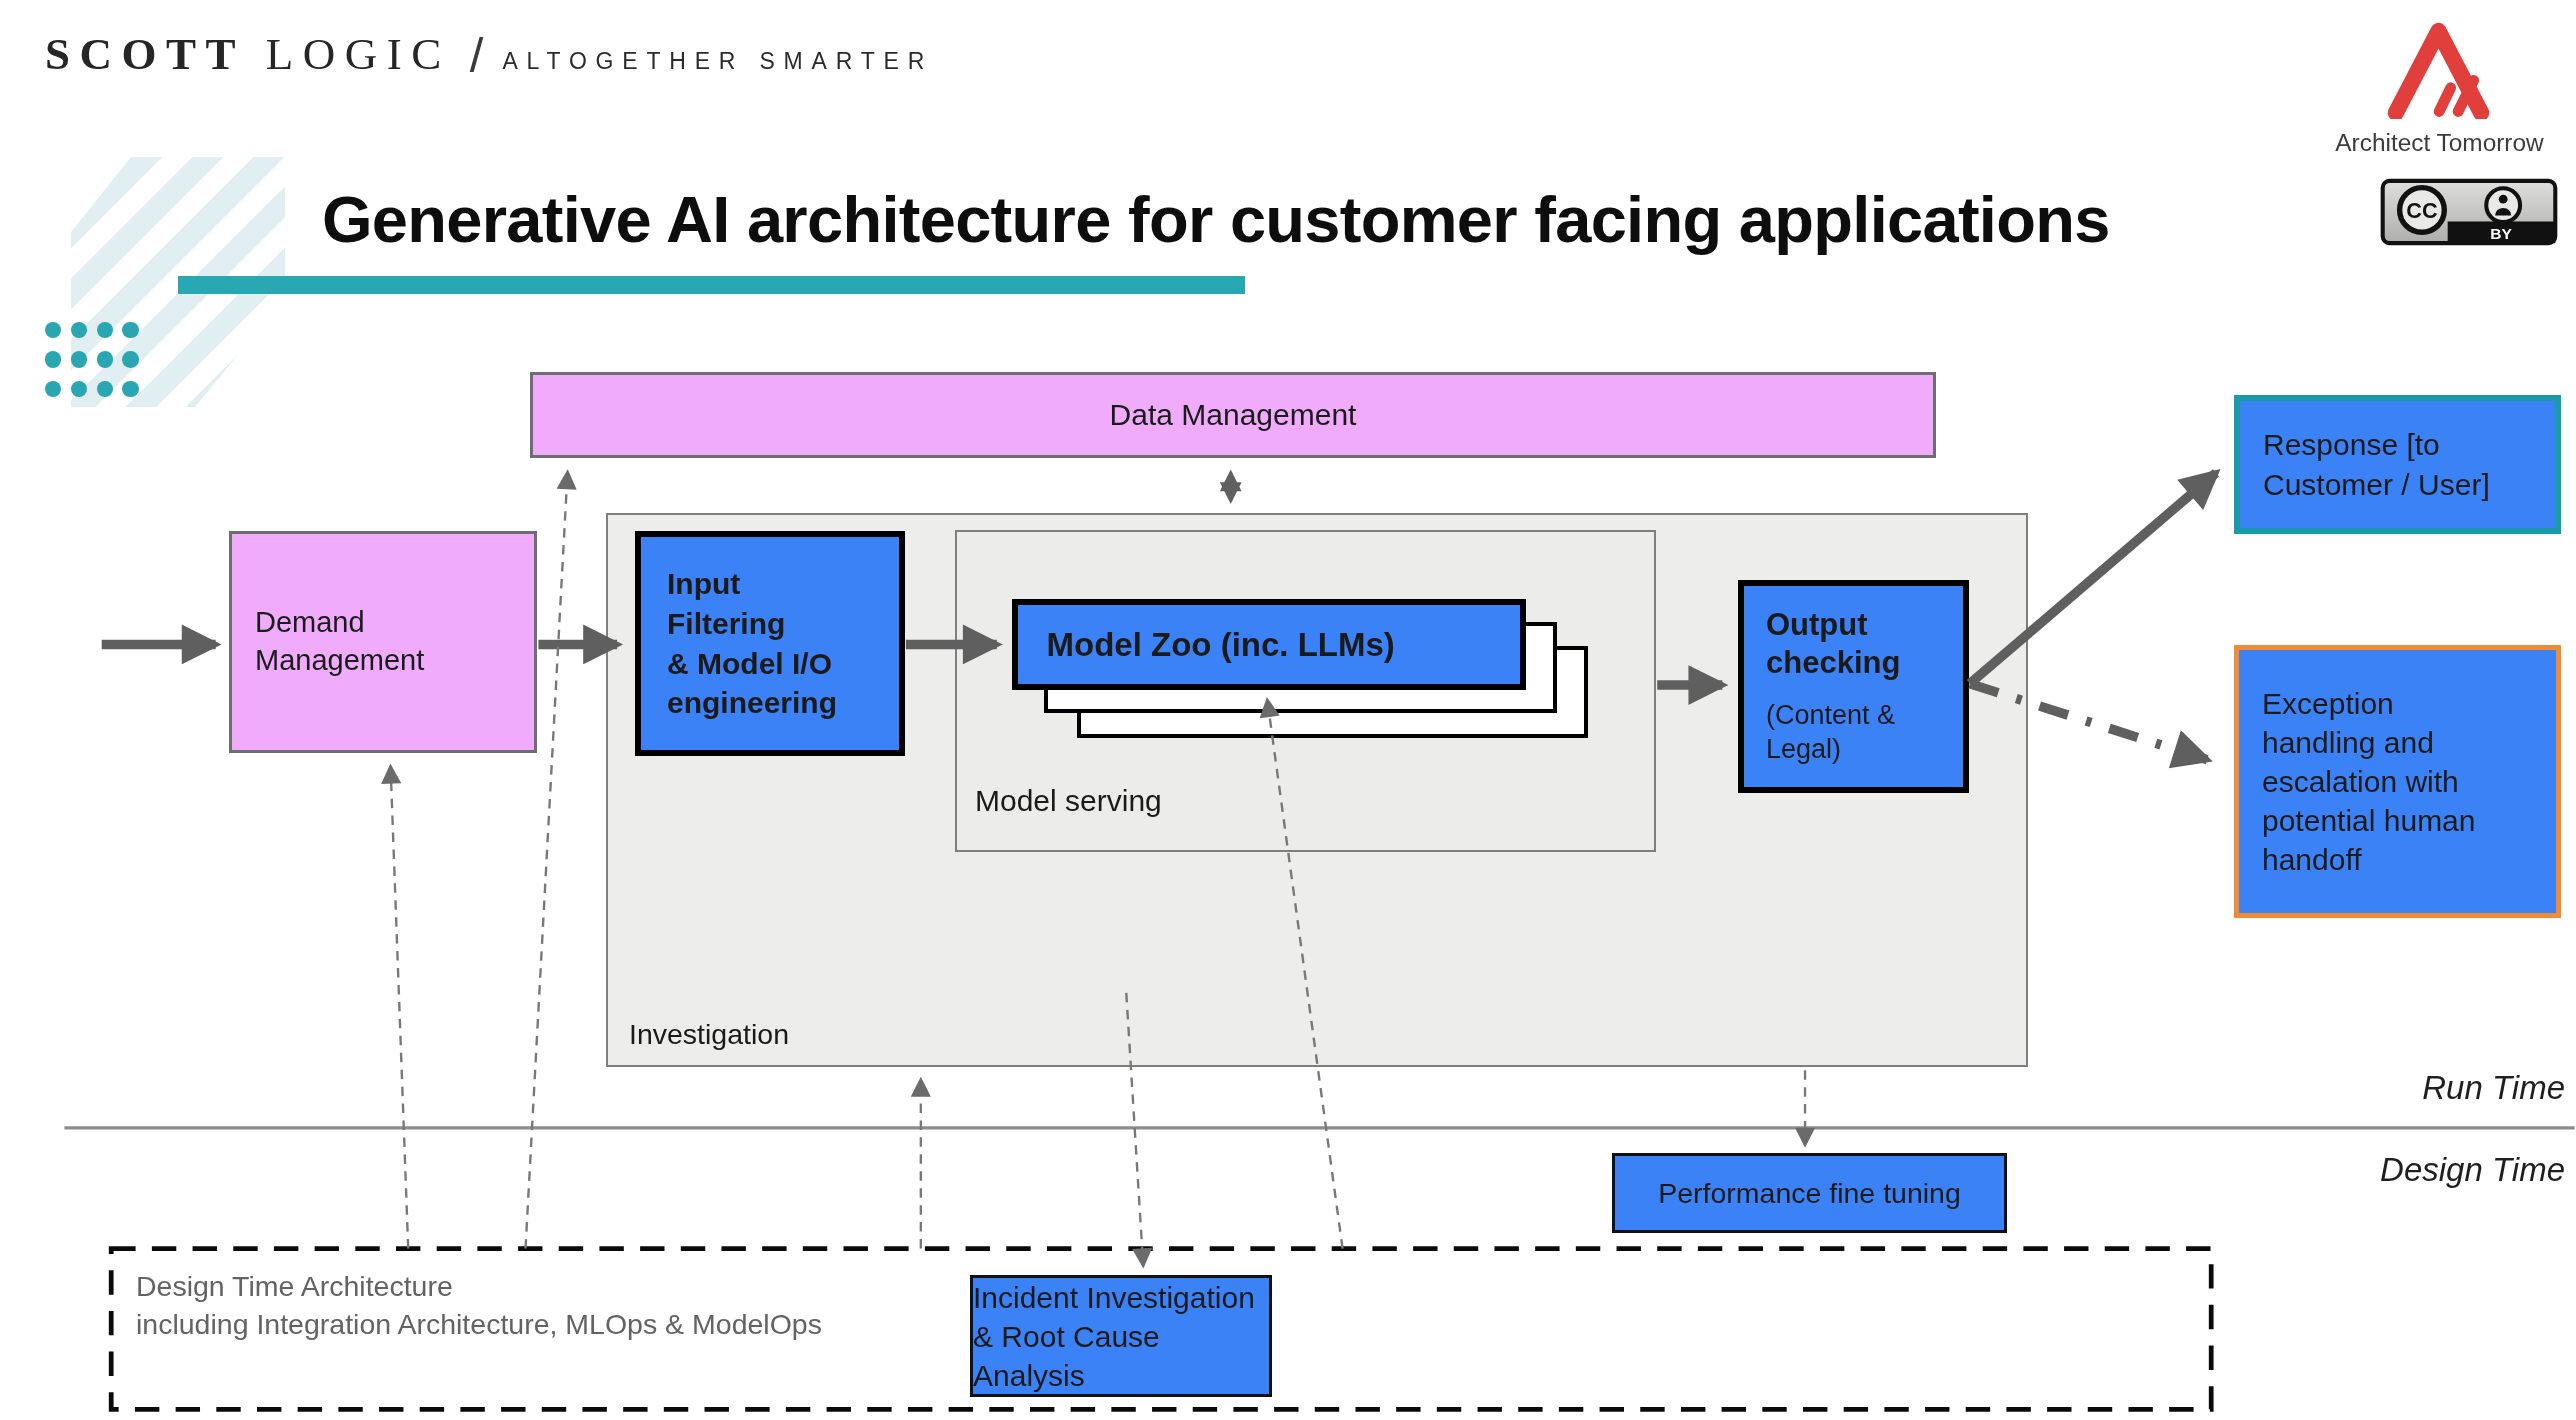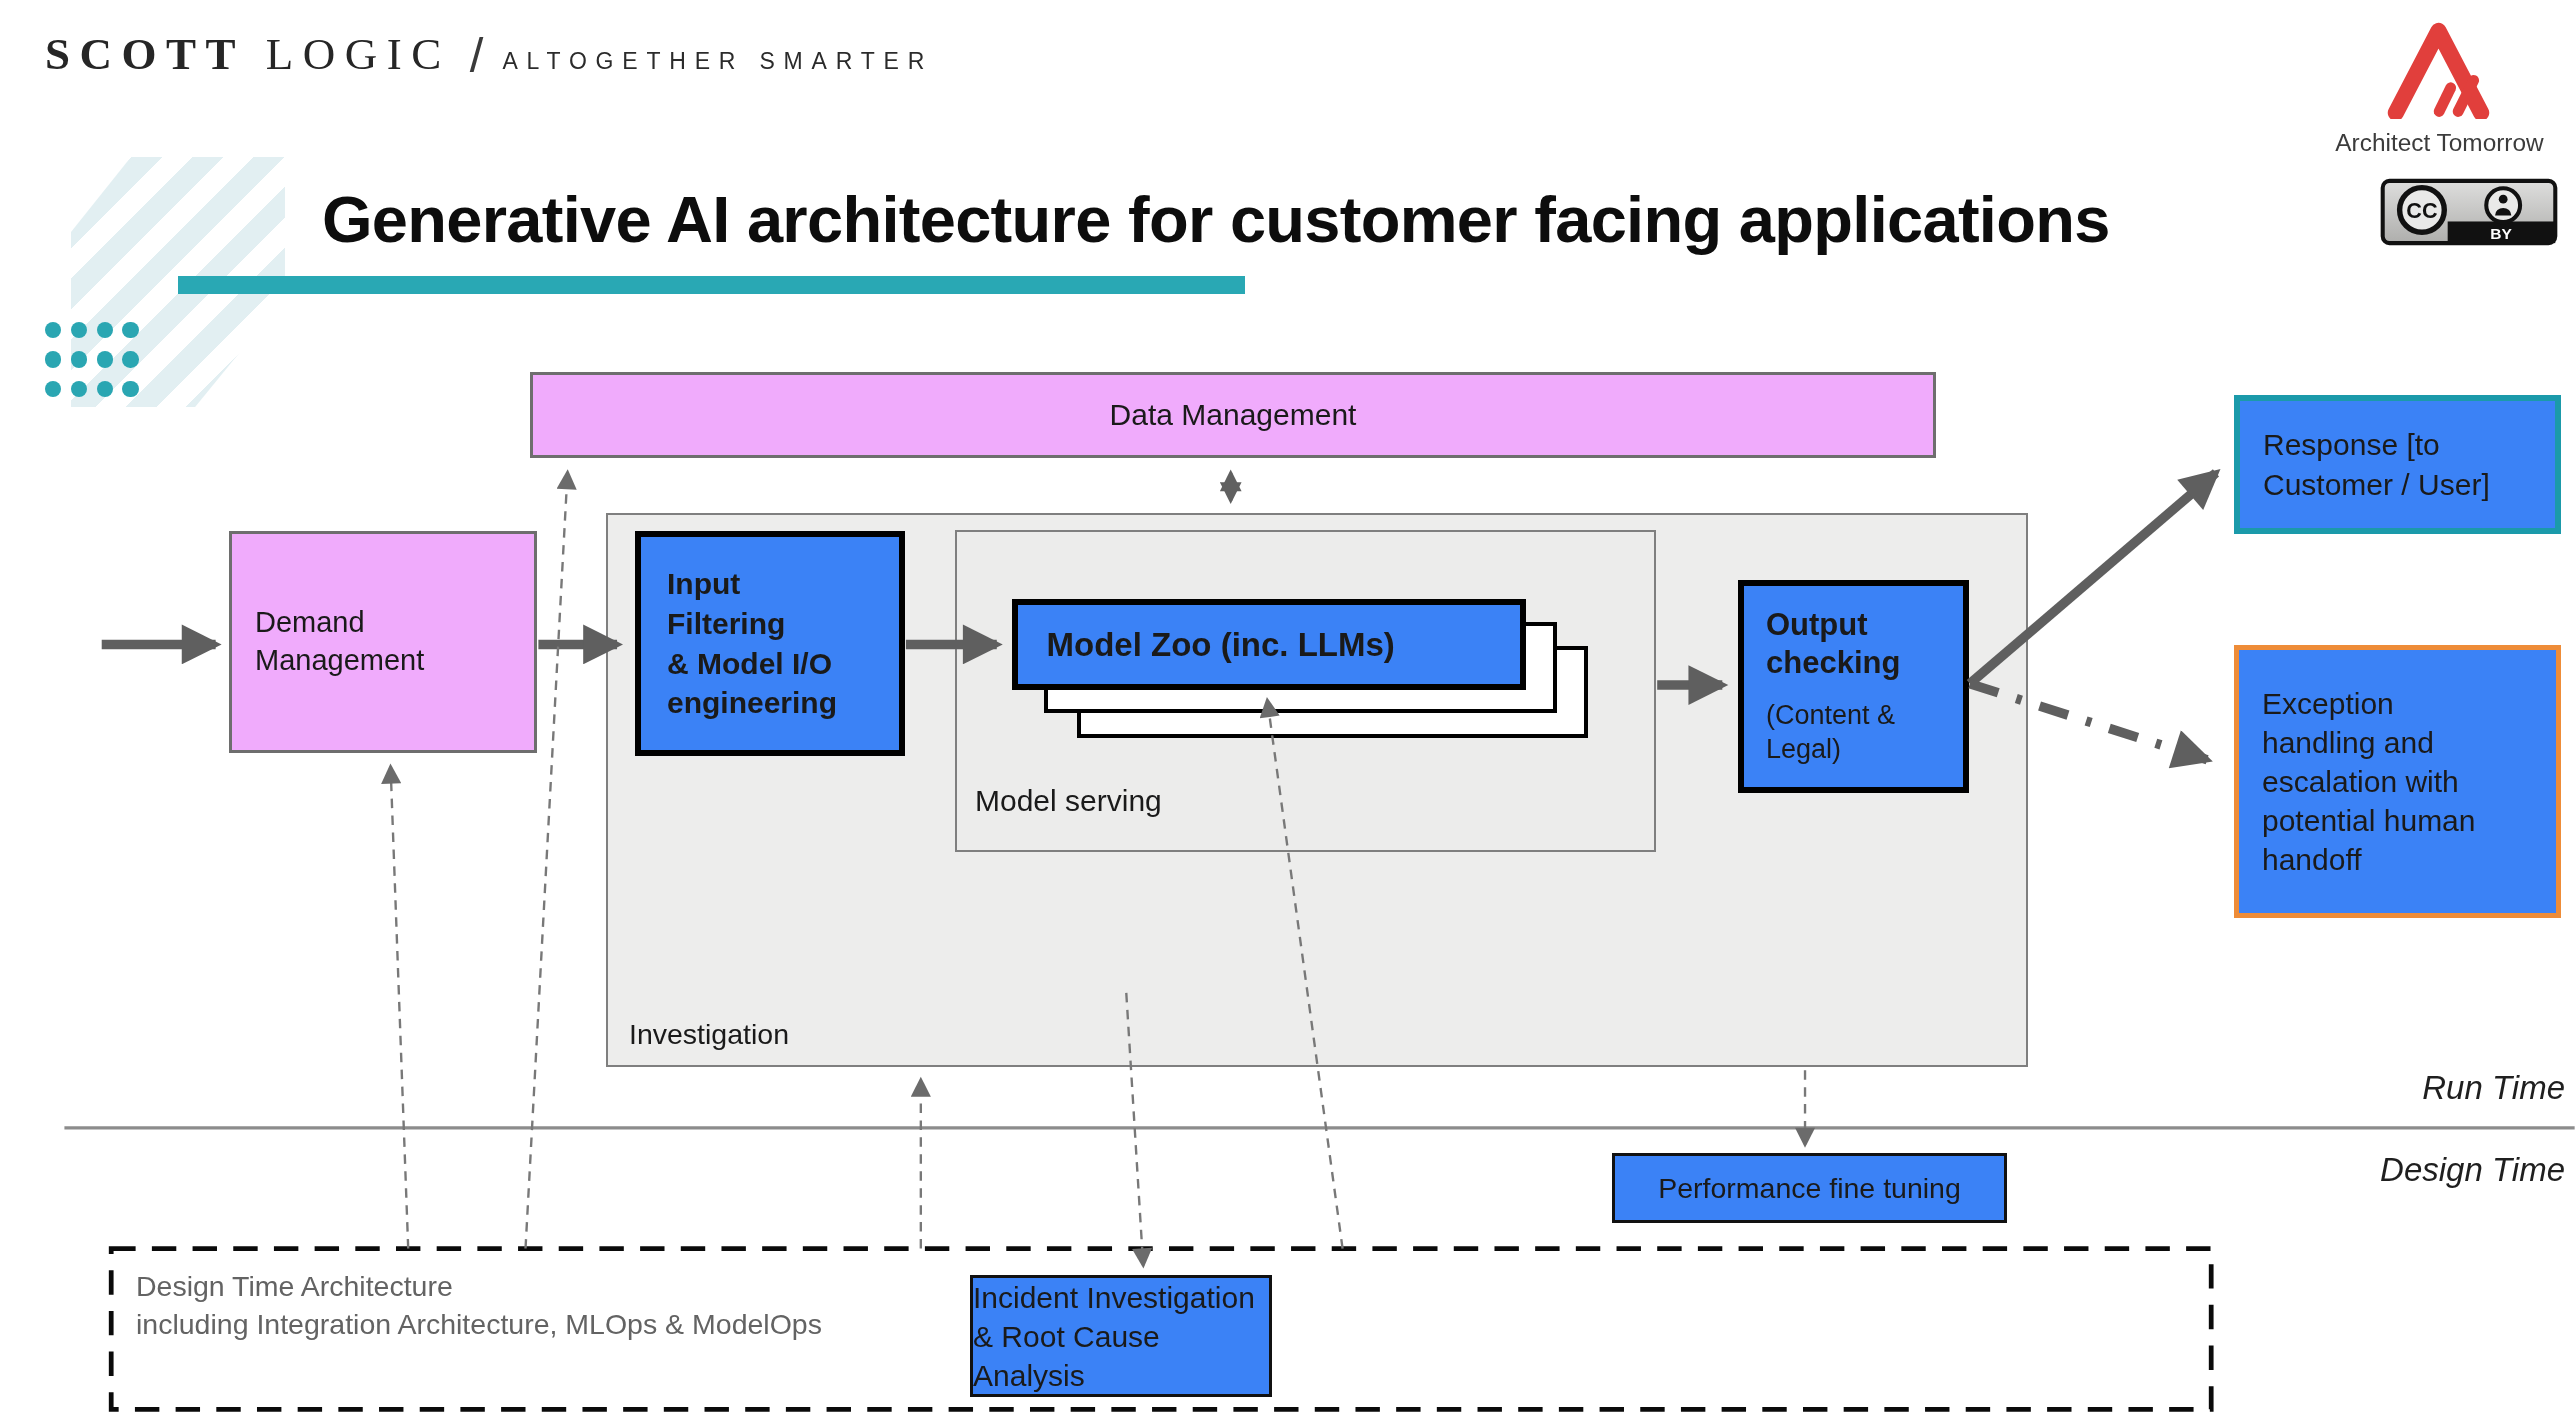--- a/index.html
+++ b/index.html
@@ -45,21 +45,21 @@
   .mz3{left:1077px;top:646px;width:511px;height:92px;}
   .mz2{left:1044px;top:622px;width:513px;height:91px;}
   .model-zoo{left:1012px;top:599px;width:514px;height:91px;border:6.1px solid #000;display:flex;align-items:center;padding-left:28.5px;font-size:33px;font-weight:700;}
   .output-check{left:1738px;top:580px;width:231px;height:213px;border:6.1px solid #000;padding:20.3px 0 0 22px;}
   .oc-title{font-size:31px;font-weight:700;line-height:1.22;width:156px;}
   .oc-sub{font-size:27px;line-height:1.25;margin-top:17px;}
   .telemetry{left:635px;top:901px;width:1316px;height:88px;border:6.1px solid #000;display:flex;align-items:center;padding-left:22px;font-size:33px;}
   .telemetry b{font-weight:700;}
   .response{left:2234px;top:395px;width:327px;height:139px;border:6.1px solid #1b9aaa;display:flex;align-items:center;padding-left:23px;font-size:30px;line-height:1.32;}
   .exception{left:2234px;top:645px;width:327px;height:273px;border:5.4px solid #ee8c38;display:flex;align-items:center;padding-left:23px;font-size:30px;line-height:1.3;}
-  .perf{left:1612px;top:1153px;width:395px;height:70px;border:3.4px solid #111;display:flex;align-items:center;justify-content:center;font-size:28.5px;}
+  .perf{left:1612px;top:1153px;width:395px;height:80px;border:3.4px solid #111;display:flex;align-items:center;justify-content:center;font-size:28.5px;}
   .incident{left:970px;top:1275px;width:302px;height:122px;border:3.4px solid #111;display:flex;align-items:center;justify-content:center;text-align:left;font-size:30px;line-height:1.3;}
   .design-note{left:136px;top:1267px;font-size:28.5px;line-height:1.35;color:#636363;}
   .runtime{right:11px;top:1069px;font-size:33px;font-style:italic;color:#1f1f1f;text-align:right;}
   .designtime{right:11px;top:1151px;font-size:33px;font-style:italic;color:#1f1f1f;text-align:right;}
 
   .overlay{left:0;top:0;width:2576px;height:1421px;pointer-events:none;z-index:60;}
   .boxlayer{z-index:10;}
 </style>
 </head>
 <body>

